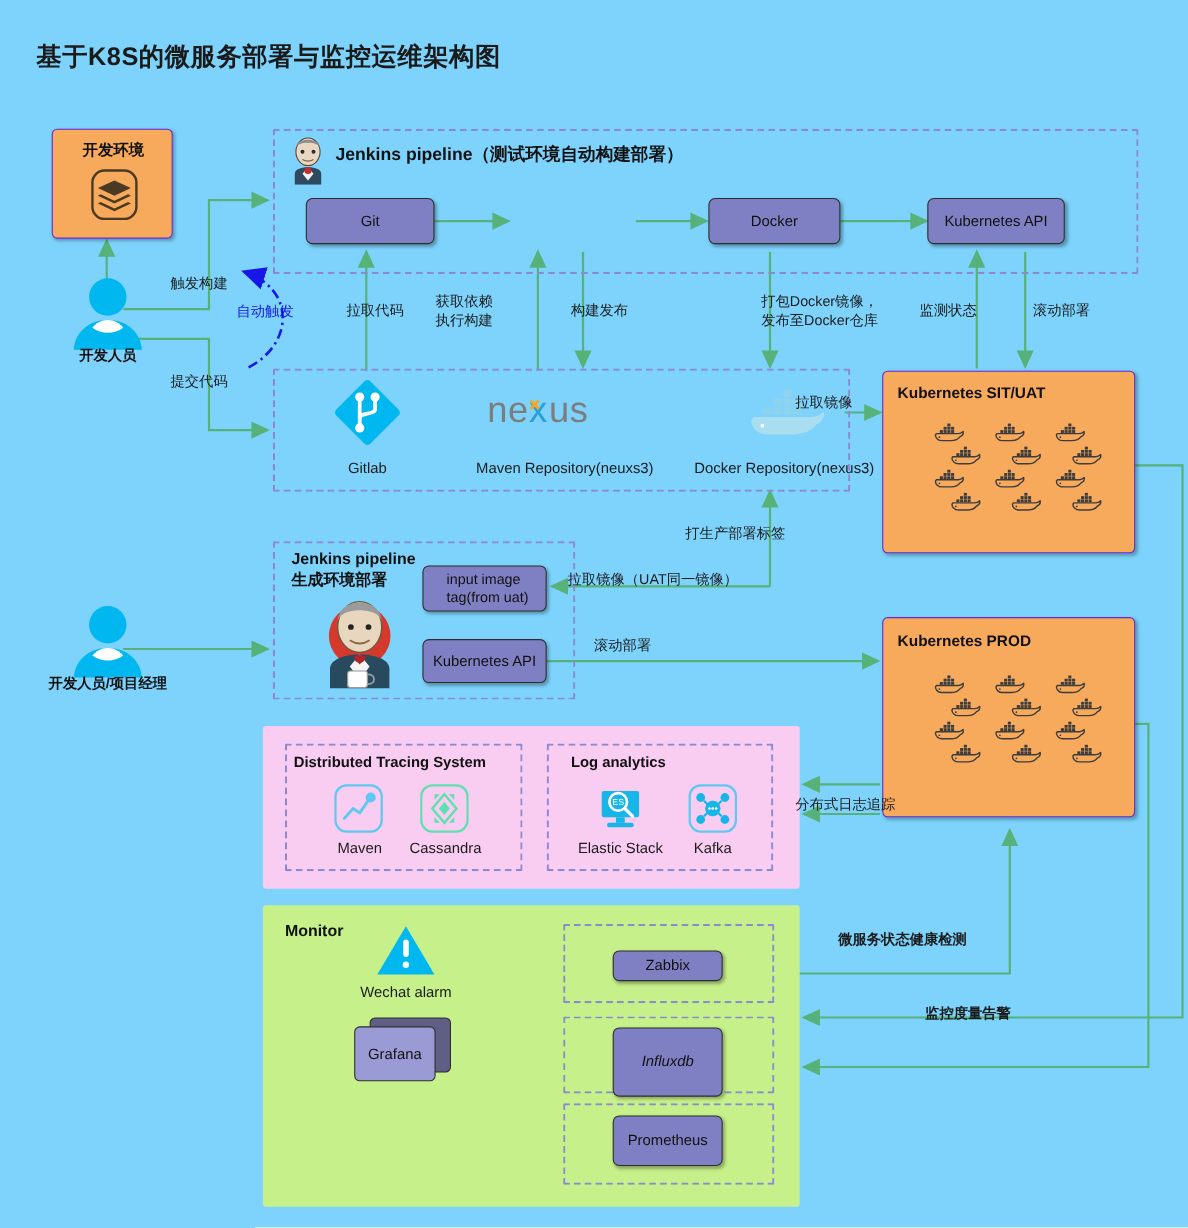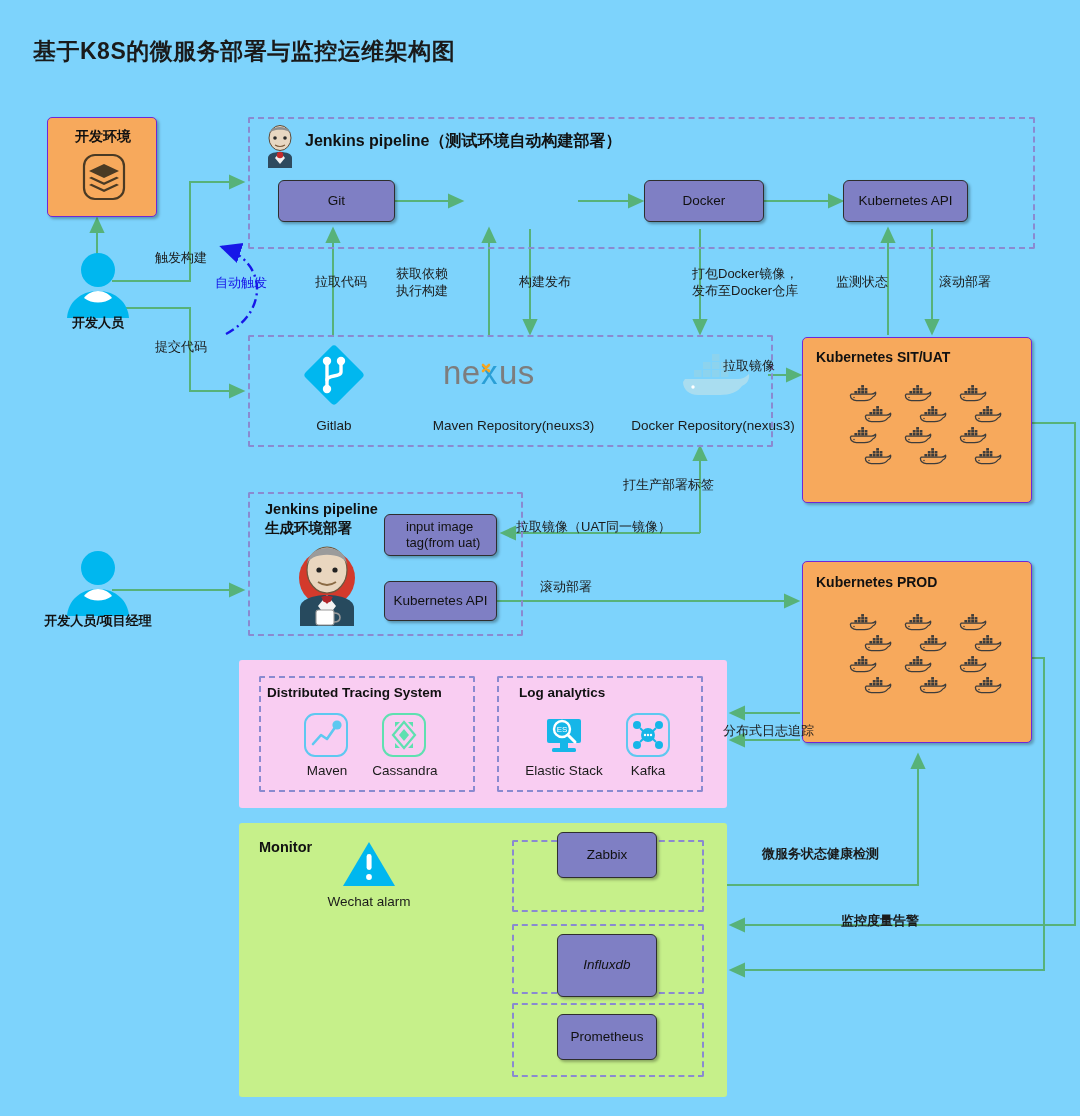--- a/index.html
+++ b/index.html
@@ -658,23 +658,29 @@
   <div class="abs section-green" style="left:239px;top:823px;width:488px;height:274px;"></div>
   <div class="abs hdr" style="left:259px;top:838px;">Monitor</div>
 
   <svg class="abs" style="left:340px;top:836px;" width="58" height="56" viewBox="0 0 58 56">
     <path d="M29 6 L55 50 L3 50 z" fill="#00b7ef"></path>
     <rect x="26.6" y="18" width="5" height="16" rx="2.4" fill="#ffffff"></rect>
     <circle cx="29" cy="41" r="2.9" fill="#ffffff"></circle>
   </svg>
   <div class="abs cap" style="left:315px;top:894px;width:108px;text-align:center;">Wechat alarm</div>
 
+  <div class="abs" style="left:322px;top:925px;width:88px;height:58px;">
+    <div class="abs" style="left:14px;top:0;width:74px;height:50px;background:#5f5f86;border:1.6px solid #2e2e2e;border-radius:5px;box-sizing:border-box;"></div>
+    <div class="abs" style="left:0;top:8px;width:74px;height:50px;background:#9a9ad4;border:1.6px solid #2e2e2e;border-radius:5px;box-sizing:border-box;display:flex;align-items:center;justify-content:center;font-size:13.5px;color:#111;">
+      <span>Grafana</span>
+    </div>
+  </div>
 
   <div class="abs dashbox" style="left:512px;top:840px;width:192px;height:72px;"></div>
-  <div class="abs pbox" style="left:557px;top:832px;width:100px;height:46px;">
+  <div class="abs pbox" style="left:557px;top:864px;width:100px;height:28px;">
     <span>Zabbix</span>
   </div>
 
   <div class="abs dashbox" style="left:512px;top:924px;width:192px;height:70px;"></div>
   <div class="abs pbox" style="left:557px;top:934px;width:100px;height:63px;font-style:italic;">
     <span>Influxdb</span>
   </div>
 
   <div class="abs dashbox" style="left:512px;top:1003px;width:192px;height:74px;"></div>
   <div class="abs pbox" style="left:557px;top:1014px;width:100px;height:46px;">

